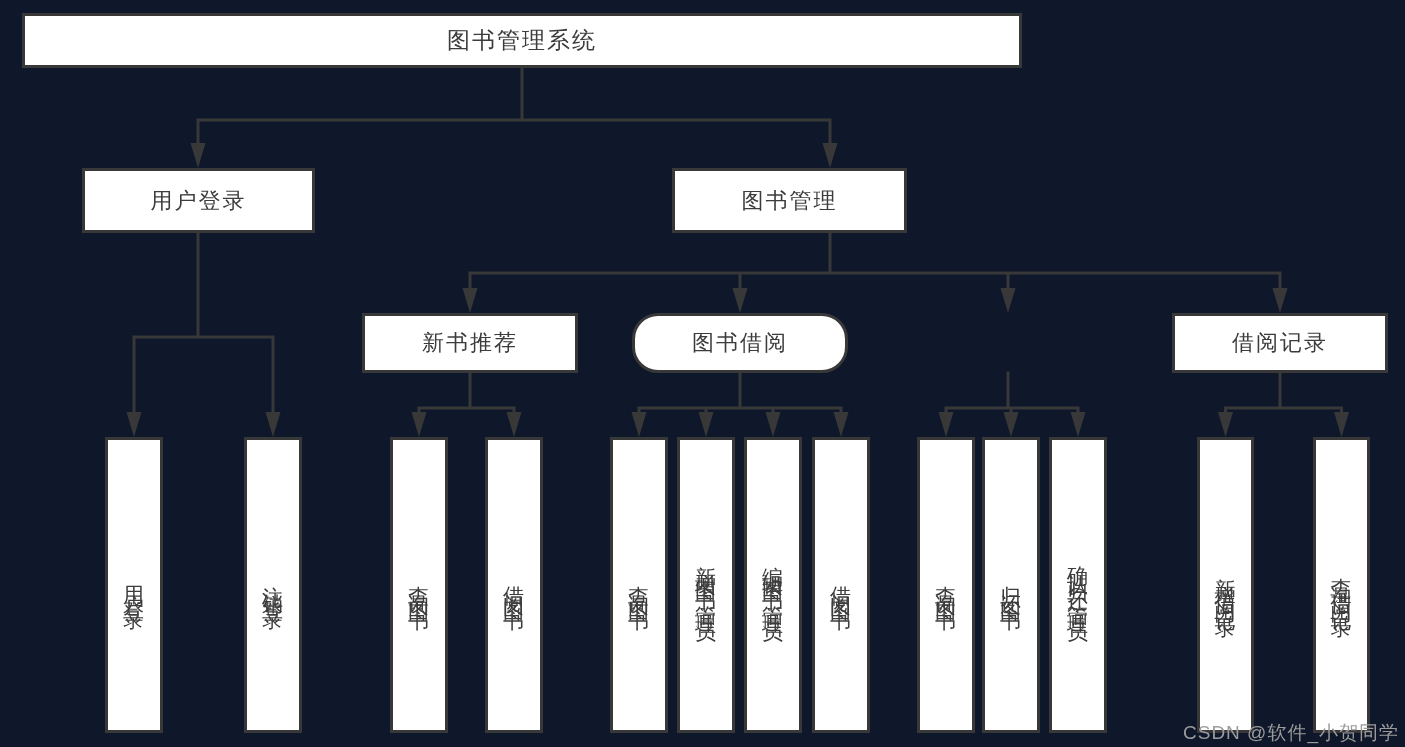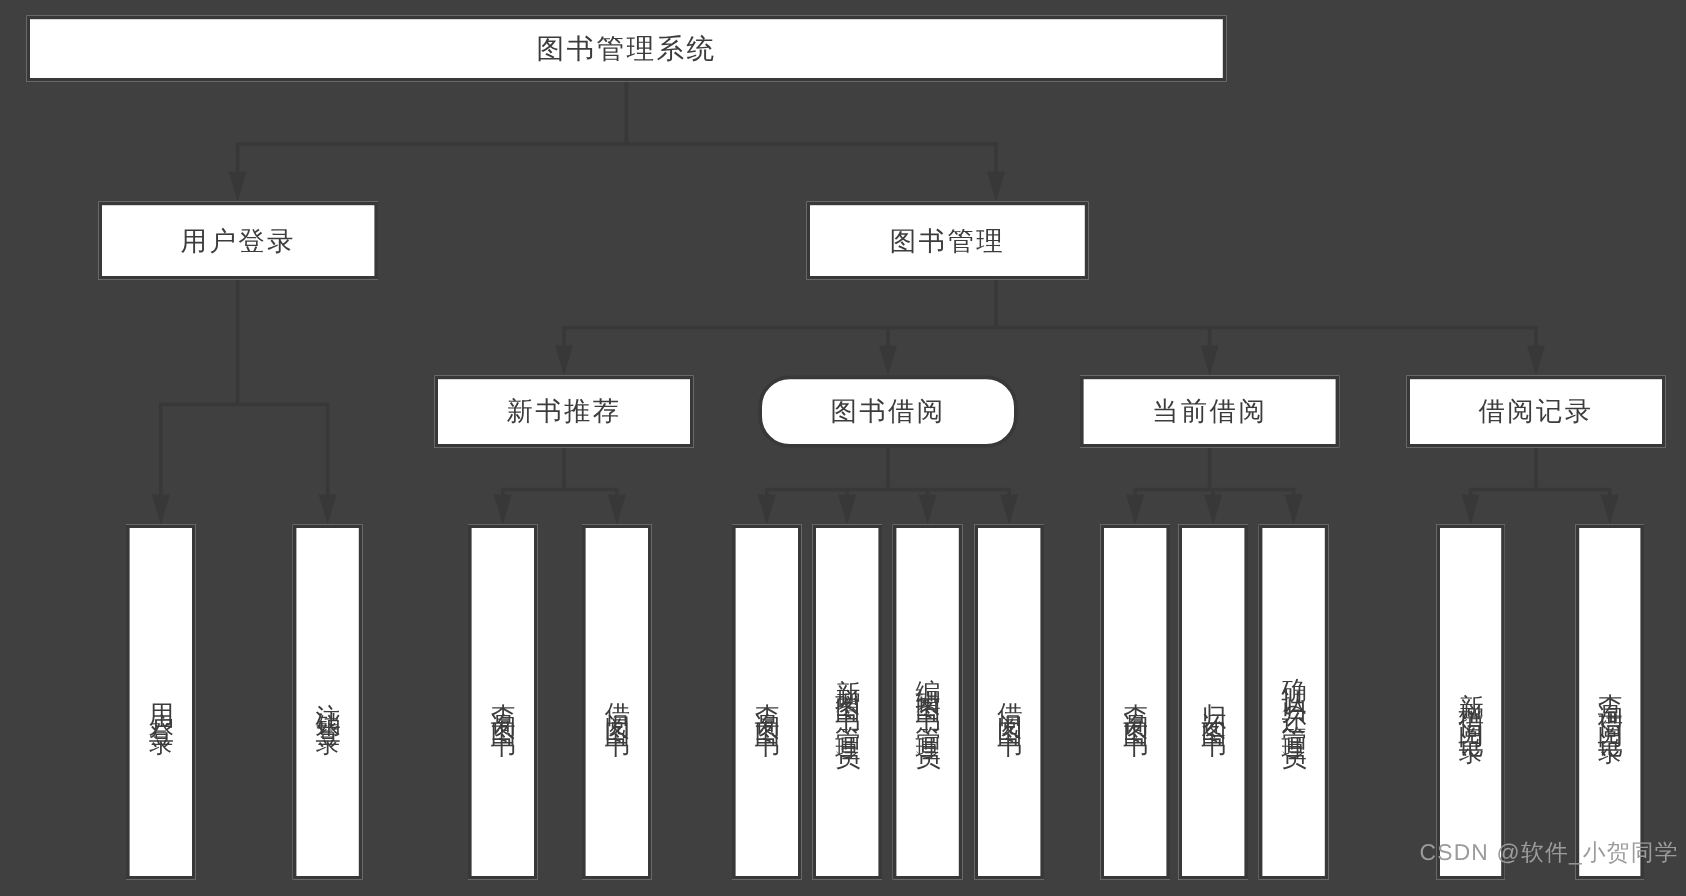--- a/index.html
+++ b/index.html
@@ -1,17 +1,17 @@
 <!DOCTYPE html>
 <html><head>
 <meta charset="utf-8">
 <style>
   html,body{margin:0;padding:0;background:#ffffff;}
   body{font-family:"Liberation Sans",sans-serif;}
-  .canvas{position:relative;width:1405px;height:747px;background:#404040;overflow:hidden;}
+  .canvas{position:relative;width:1405px;height:747px;background:#0f172a;overflow:hidden;}
   .wires{position:absolute;left:0;top:0;width:1405px;height:747px;}
   .b{
     position:absolute;
     box-sizing:border-box;
     border:3px solid #383838;
     background:#ffffff;
     display:flex;
     align-items:center;
     justify-content:center;
     color:#3c3c3c;
@@ -22,21 +22,21 @@
     writing-mode:vertical-rl;
     text-orientation:mixed;
     font-size:21px;
     letter-spacing:8px;
     line-height:1;
     color:#3c3c3c;
   }
   .watermark{
     position:absolute;
     left:1183px;
-    top:698px;
+    top:720px;
     font-size:19px;
     color:#9b9b9b;
     white-space:nowrap;
     letter-spacing:1px;
     z-index:5;
   }
 </style>
 </head>
 <body>
 
@@ -110,23 +110,20 @@
   <div class="b" style="left:672px;top:168px;width:235px;height:65px;">
     <span class="hl">图书管理</span>
   </div>
 
   <div class="b" style="left:362px;top:313px;width:216px;height:60px;">
     <span class="hl">新书推荐</span>
   </div>
   <div class="b" style="left:632px;top:313px;width:216px;height:60px;border-radius:26px;">
     <span class="hl">图书借阅</span>
   </div>
-  <div class="b" style="left:900px;top:313px;width:216px;height:60px;">
-    <span class="hl">当前借阅</span>
-  </div>
   <div class="b" style="left:1172px;top:313px;width:216px;height:60px;">
     <span class="hl">借阅记录</span>
   </div>
 
   <div class="b" style="left:105px;top:437px;width:58px;height:296px;">
     <span class="v">用户登录</span>
   </div>
   <div class="b" style="left:244px;top:437px;width:58px;height:296px;">
     <span class="v">注销登录</span>
   </div>

